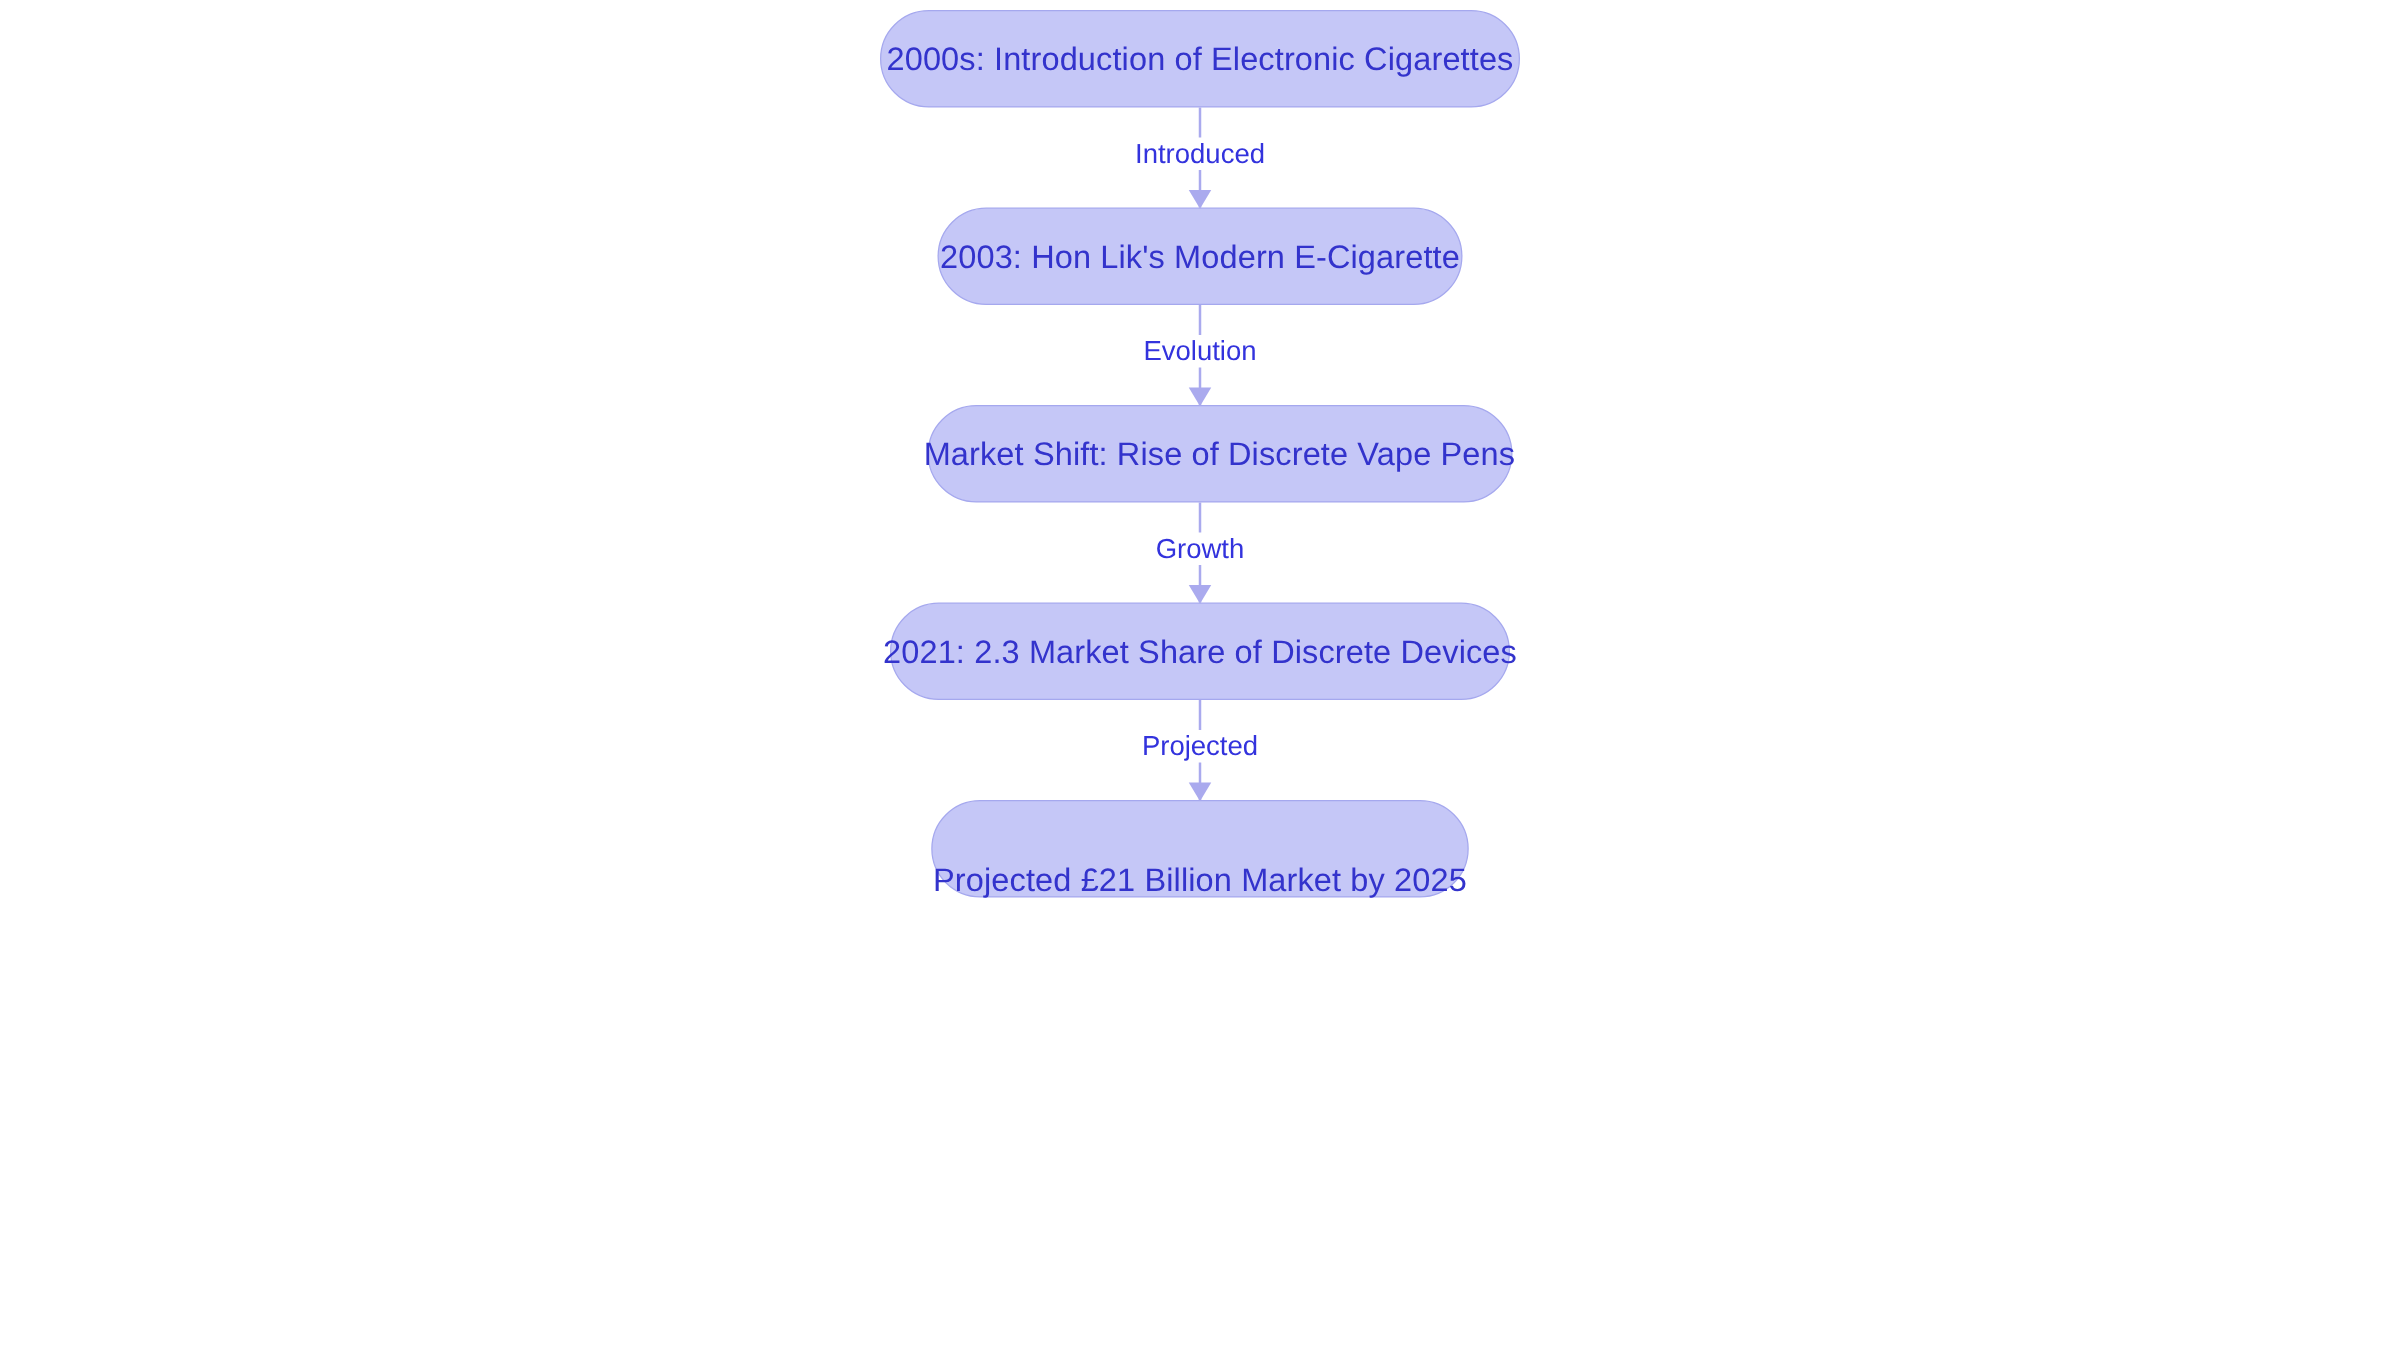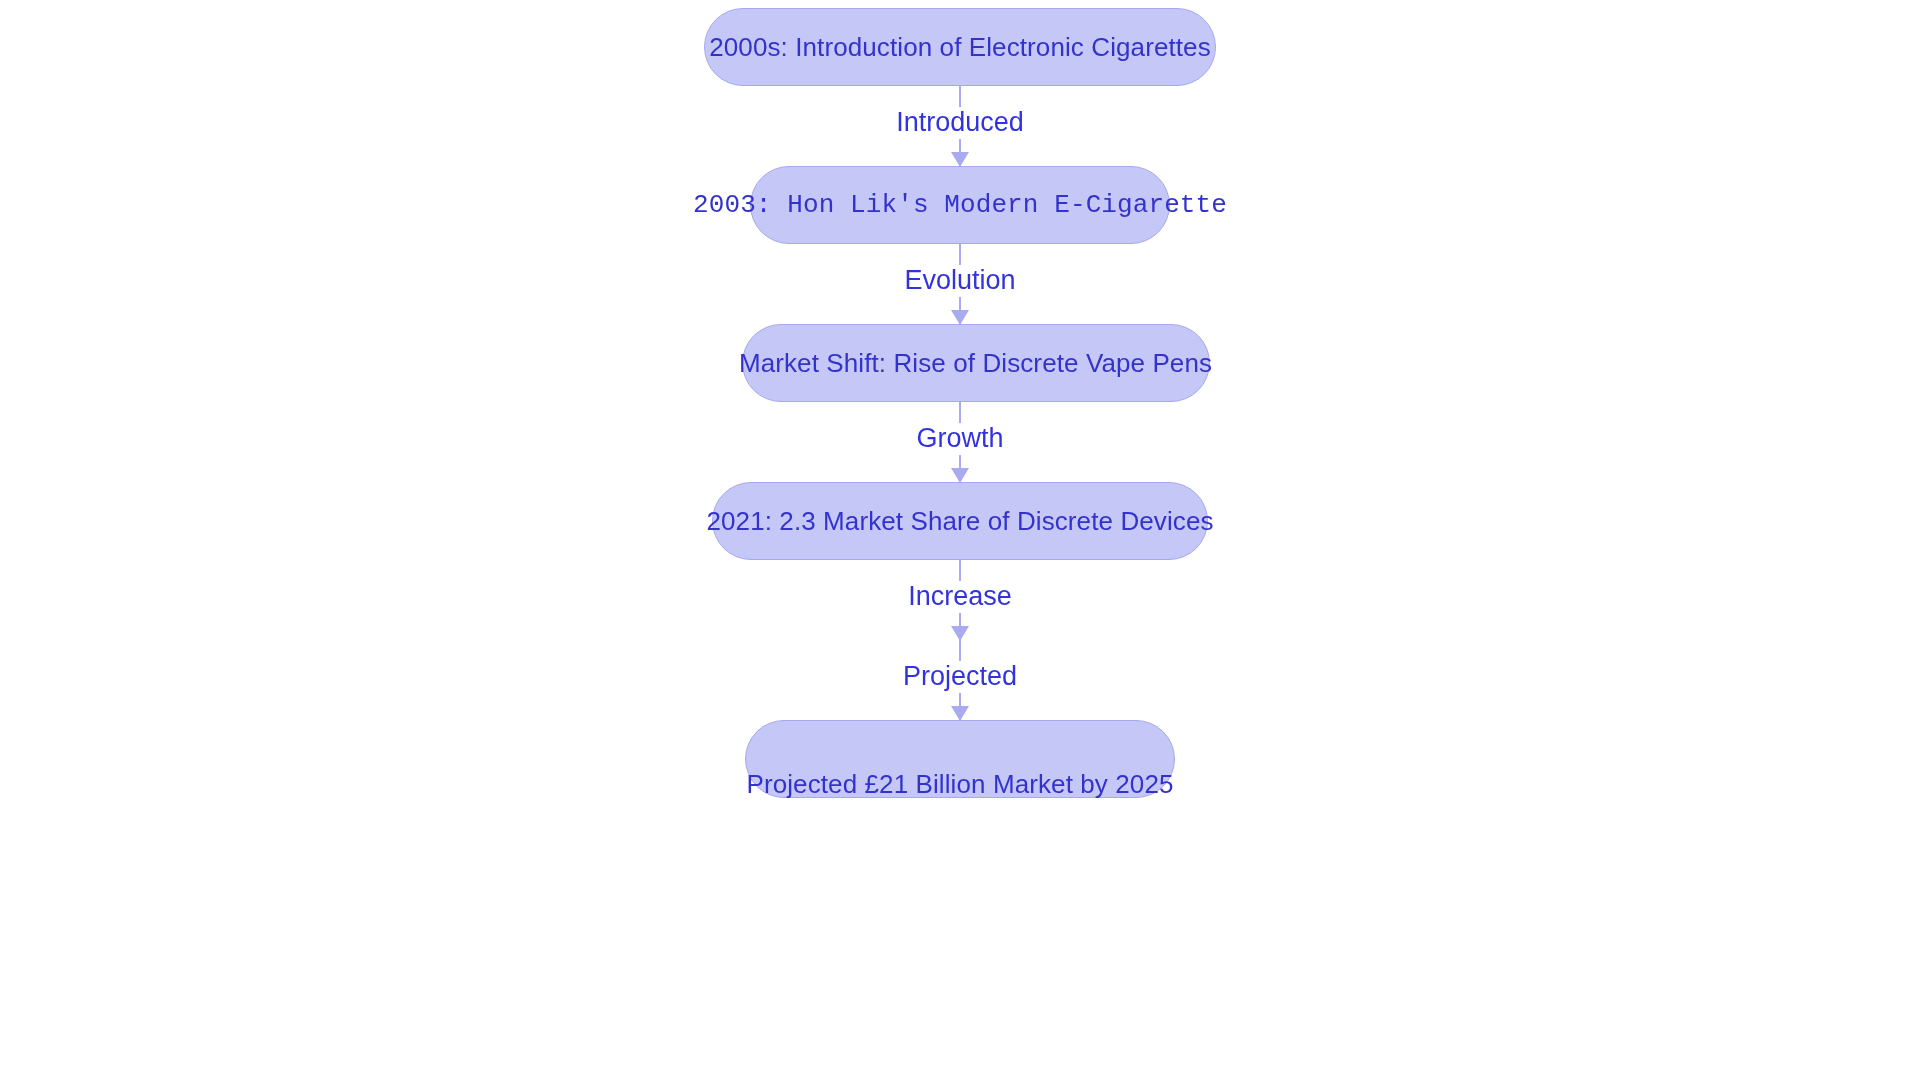--- a/index.html
+++ b/index.html
@@ -51,21 +51,21 @@
   .node-label {
     color: #3333cc;
     font-size: 26px;
     line-height: 1;
     letter-spacing: 0.1px;
     white-space: nowrap;
     font-weight: 400;
   }
 
   .node-w-0 { width: 512px; }
-  .node-w-1 { width: 420px; font-family: Liberation Mono, monospace; }
+  .node-w-1 { width: 420px; }
   .node-w-2 { width: 468px; margin-left: 31px; }
   .node-w-3 { width: 496px; }
   .node-w-4 { width: 494px; }
   .node-w-5 { width: 430px; align-items: flex-end; }
 
   
   .edge {
     position: relative;
     width: 300px;
     height: 80px;
@@ -93,21 +93,21 @@
     border-left: 9px solid transparent;
     border-right: 9px solid transparent;
     border-top: 15px solid #aaaaee;
   }
   .edge-label {
     position: relative;
     z-index: 2;
     background: #ffffff;
     padding: 1px 9px;
     color: #3333dd;
-    font-size: 27px;
+    font-size: 22px;
     line-height: 1.1;
     white-space: nowrap;
     transform: translateY(-3px);
   }
 </style>
 </head>
 <body>
 
 <div id="flowchart">
   <div class="flow-column">
@@ -139,25 +139,20 @@
     <div class="edge">
       <span class="edge-line"></span>
       <span class="edge-arrow"></span>
       <span class="edge-label">Growth</span>
     </div>
 
     <div class="node node-w-3">
       <span class="node-label">2021: 2.3 Market Share of Discrete Devices</span>
     </div>
 
-    <div class="edge">
-      <span class="edge-line"></span>
-      <span class="edge-arrow"></span>
-      <span class="edge-label">Increase</span>
-    </div>
 
 
     <div class="edge">
       <span class="edge-line"></span>
       <span class="edge-arrow"></span>
       <span class="edge-label">Projected</span>
     </div>
 
     <div class="node node-w-5">
       <span class="node-label">Projected £21 Billion Market by 2025</span>

